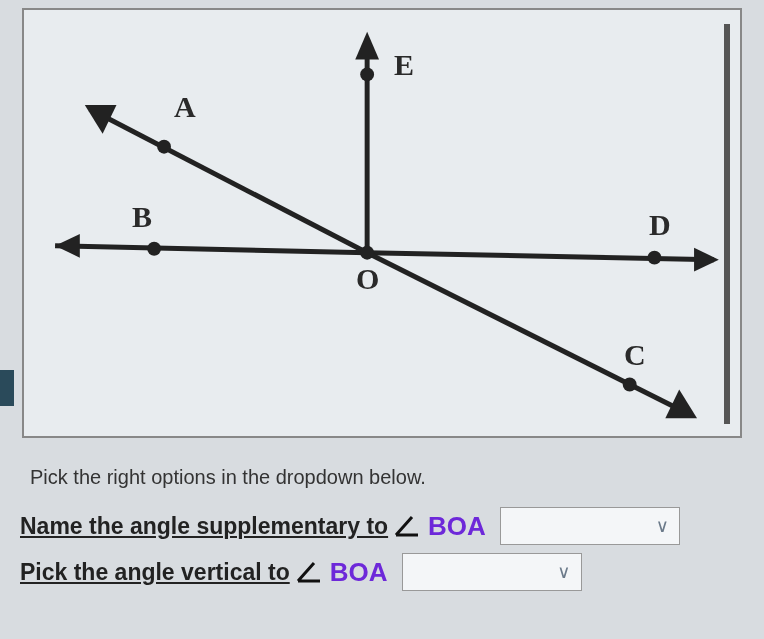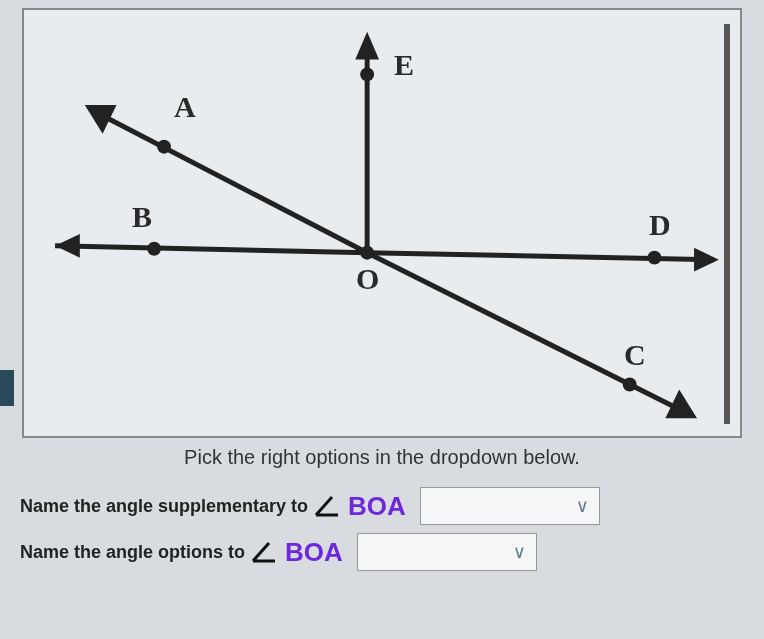--- a/index.html
+++ b/index.html
@@ -24,35 +24,35 @@
       height: 100%;
     }
     .label {
       position: absolute;
       font-size: 30px;
       font-weight: bold;
       color: #2a2a2a;
       font-family: Georgia, serif;
     }
     .instruction {
-      margin: 8px 30px 18px;
+      margin: 28px 30px 18px;
       font-size: 20px;
       color: #333;
-      text-align: center;
     }
     .question-row {
       display: flex;
       align-items: center;
       margin: 8px 20px;
       gap: 6px;
     }
     .question-text {
-      font-size: 18px;
+      font-size: 23px;
       font-weight: bold;
       color: #222;
+      text-decoration: underline;
     }
     .angle-sym {
       display: inline-block;
       width: 26px;
       height: 22px;
       position: relative;
       margin-right: 2px;
     }
     .angle-sym svg { width: 100%; height: 100%; }
     .angle-name {
@@ -141,21 +141,21 @@
         <path d="M 2 20 L 24 20 M 2 20 L 18 2" stroke="#111" stroke-width="3" fill="none"></path>
       </svg>
   </span>
   <span class="angle-name">BOA</span>
   <div class="dropdown">
     <span>∨</span>
   </div>
 </div>
 
 <div class="question-row">
-  <span class="question-text">Name the angle options to </span>
+  <span class="question-text">Pick the angle vertical to </span>
   <span class="angle-sym">
     <svg viewBox="0 0 26 22">
         <path d="M 2 20 L 24 20 M 2 20 L 18 2" stroke="#111" stroke-width="3" fill="none"></path>
       </svg>
   </span>
   <span class="angle-name">BOA</span>
   <div class="dropdown">
     <span>∨</span>
   </div>
 </div>

